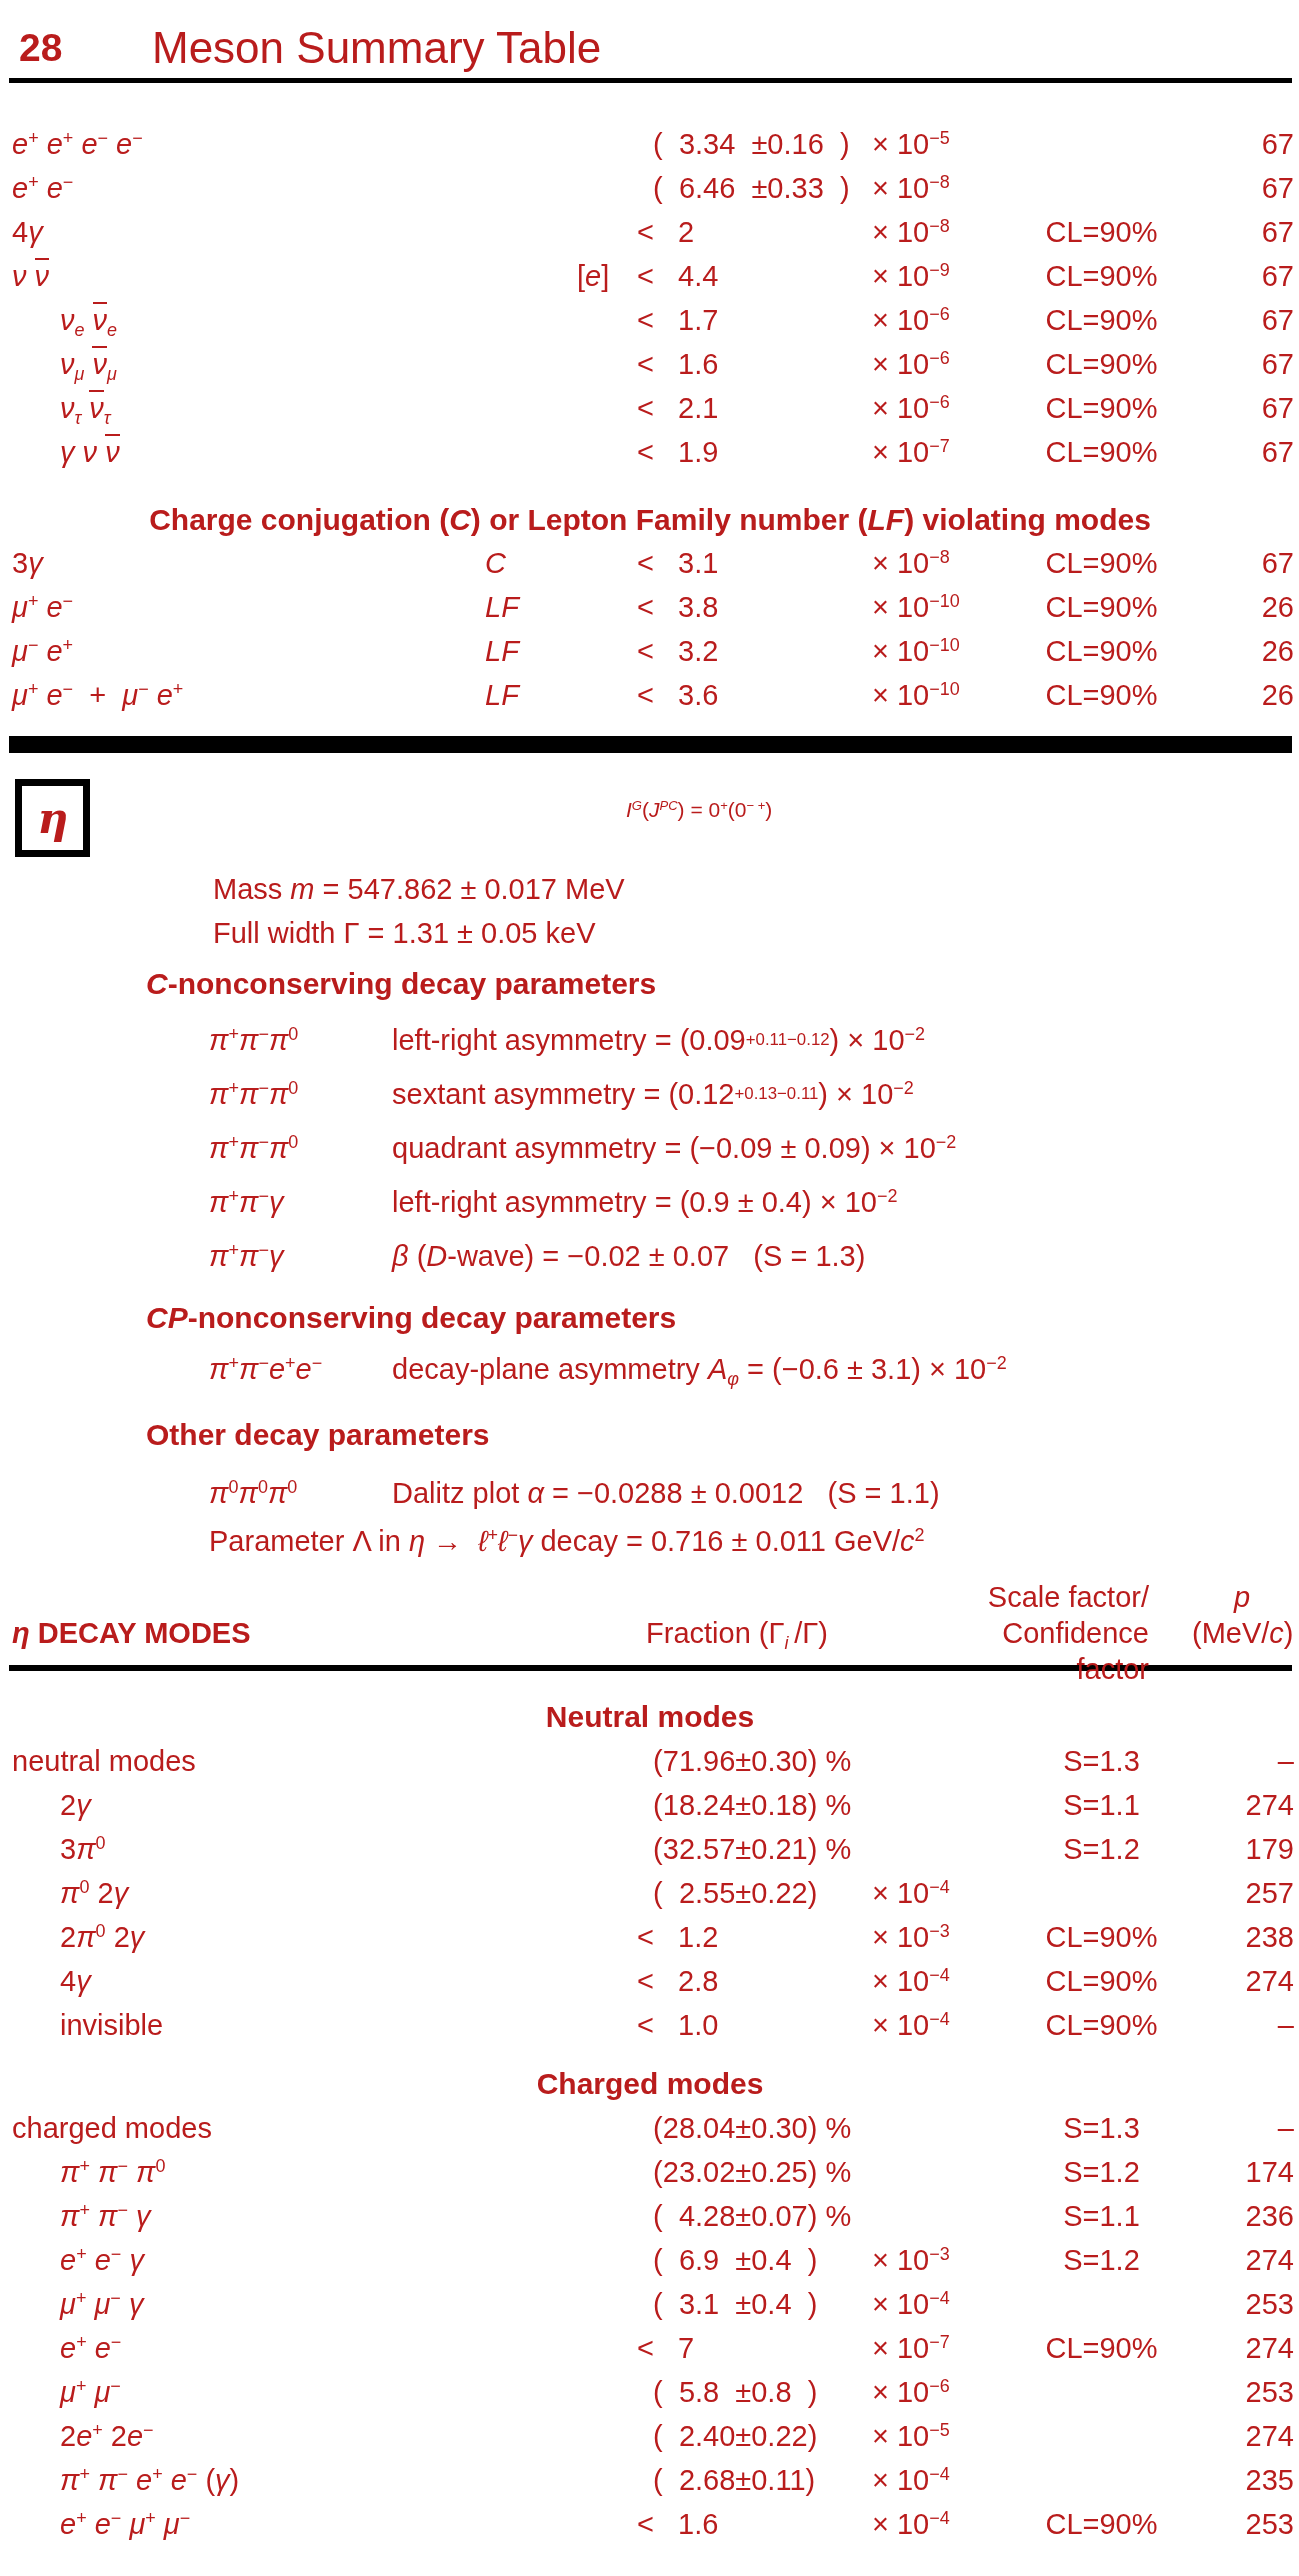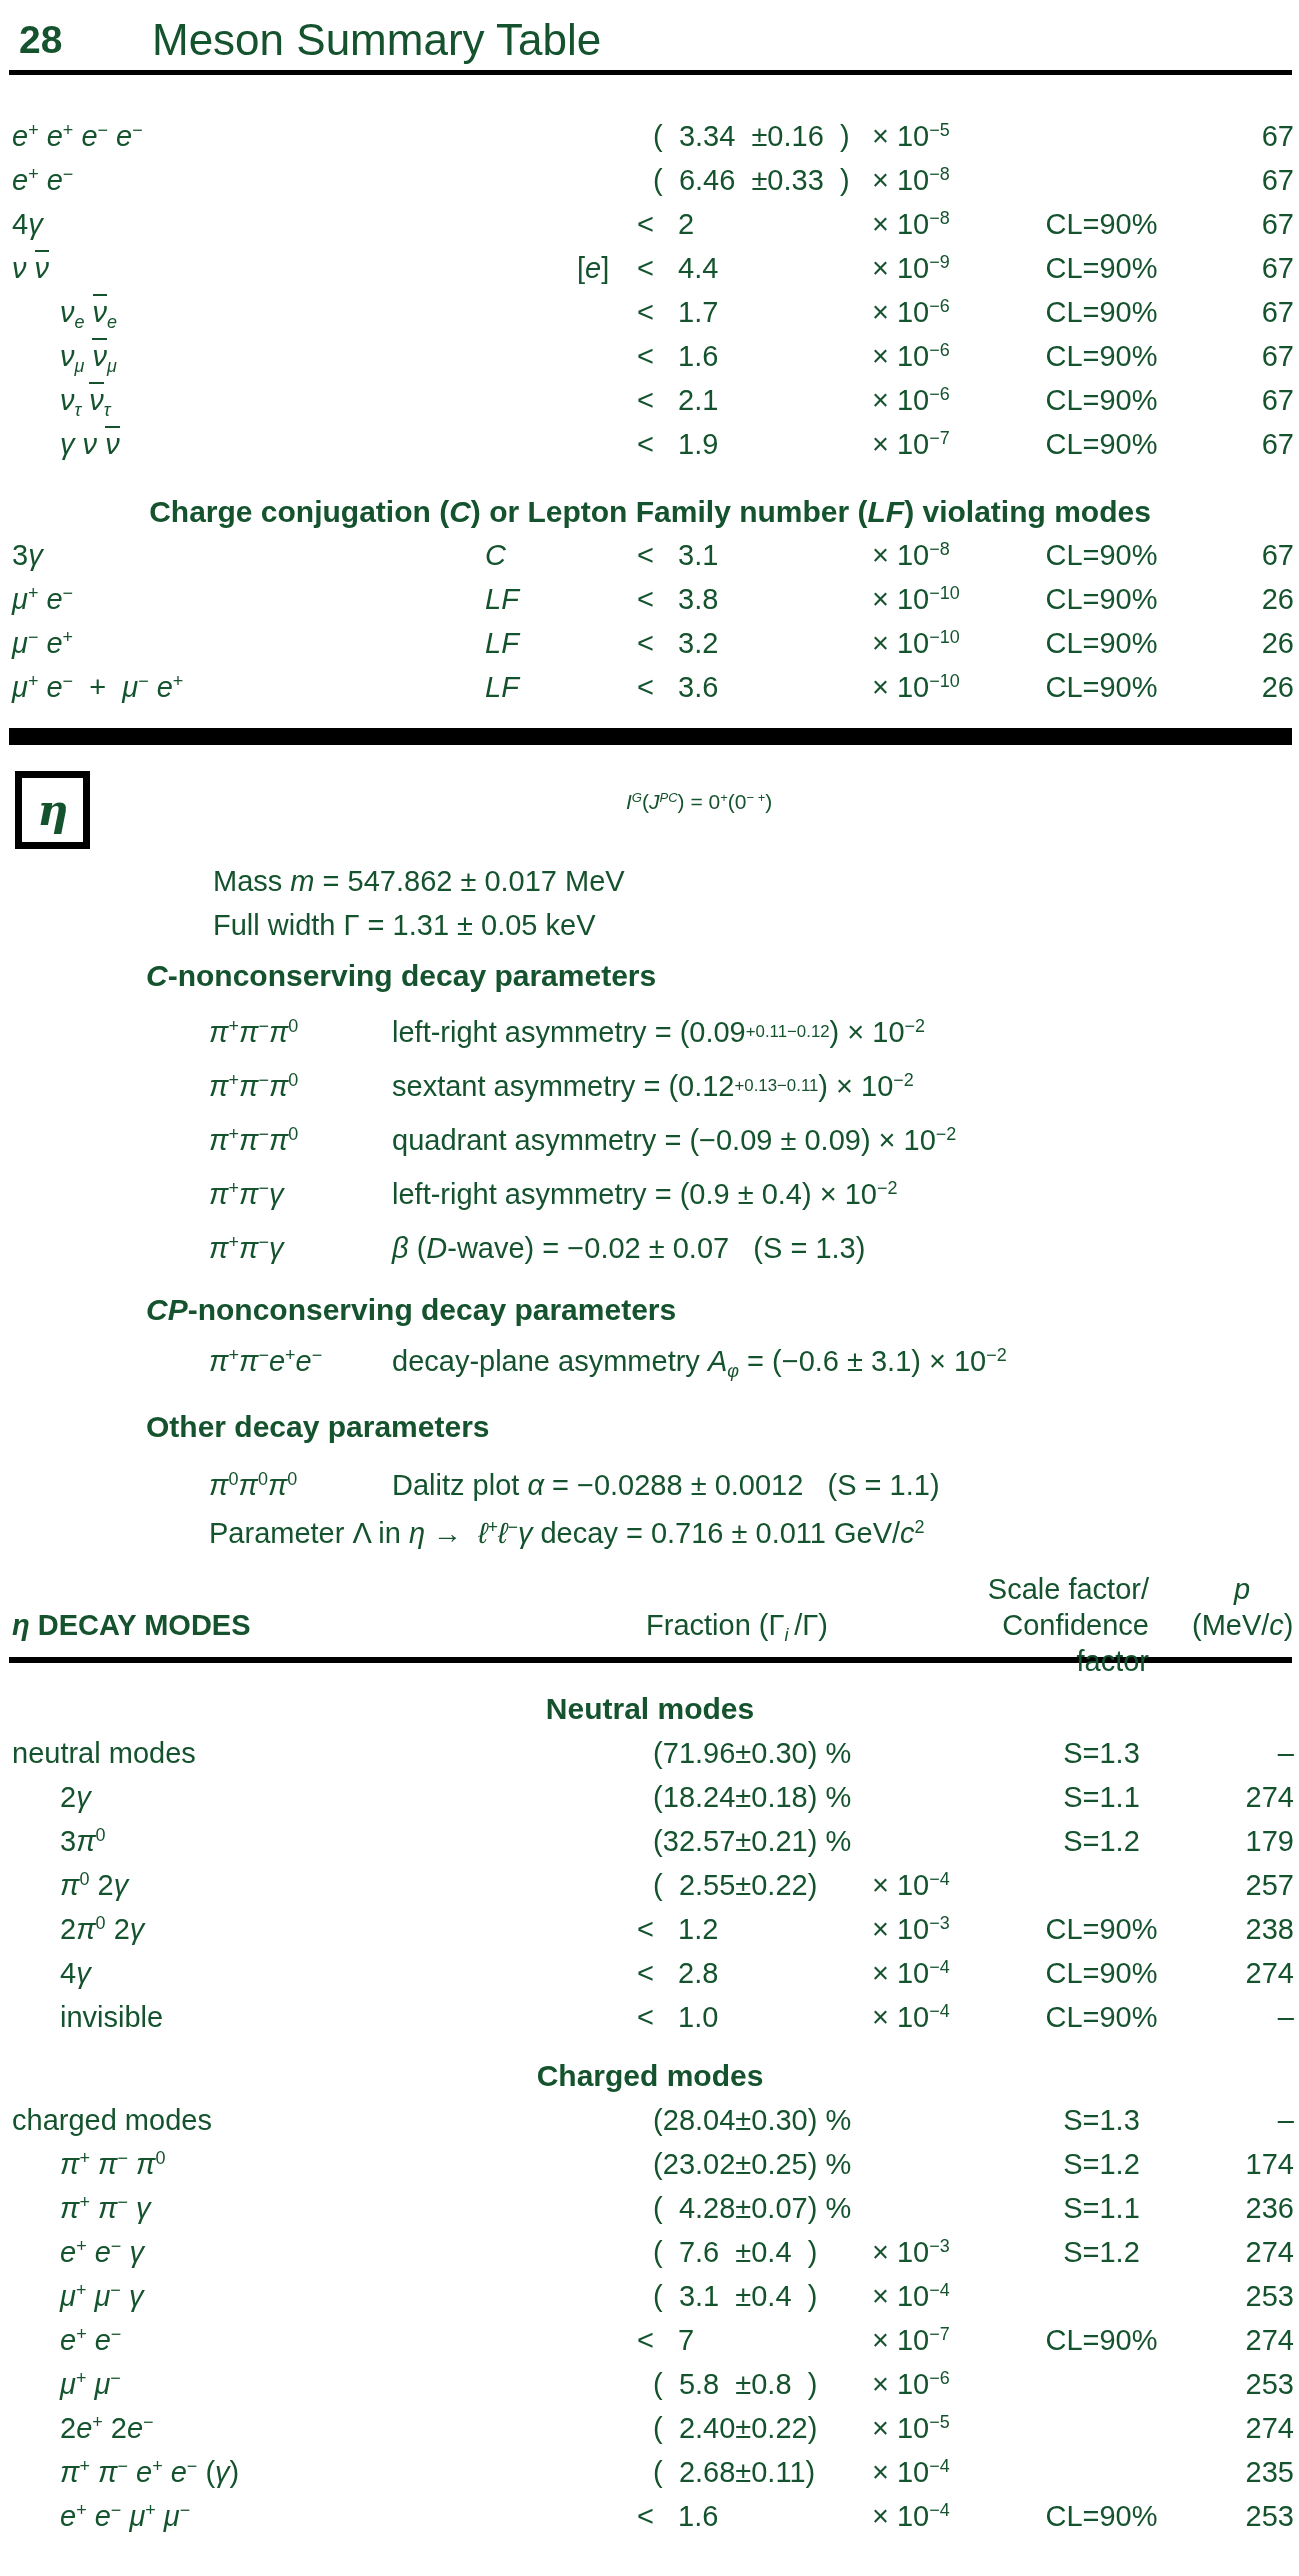--- a/index.html
+++ b/index.html
@@ -1,18 +1,18 @@
 <!DOCTYPE html>
 <html style="font-size:13.6px"><head>
 <meta charset="utf-8">
 <style>
   html,body{margin:0;padding:0;background:#fff;}
-  .page{position:relative;width:1300px;height:2576px;background:#fff;color:#14532d;
+  .page{position:relative;width:1300px;height:2576px;background:#fff;color:#b91c1c;
         font-family:"Liberation Sans","DejaVu Sans",sans-serif;font-size:29px;
-        box-sizing:border-box;padding-top:14px;overflow:hidden;}
+        box-sizing:border-box;padding-top:22px;overflow:hidden;}
 
   
   .phead{position:relative;height:51px;}
   .pnum{position:absolute;left:19px;top:0;font-size:39px;font-weight:bold;line-height:51px;}
   .ptitle{position:absolute;left:152px;top:0;font-size:44px;line-height:51px;}
 
   
   .rule{background:#000;margin-left:8.5px;margin-right:8.5px;}
   .rule-6{height:5.1px;margin-top:5.1px;}
   .rule-20{height:17px;margin-top:19px;}
@@ -374,21 +374,21 @@
       <div class="trow">
         <span class="c-mode ind"><span class="it">π</span><span class="sp">+</span> <span class="it">π</span><span class="sp">−</span> <span class="it">γ</span></span>
         <span class="c-lhs">  (  4.28±0.07) %</span>
         <span class="c-pow"></span>
         <span class="c-cl">S=1.1</span>
         <span class="c-p">236</span>
       </div>
 
       <div class="trow">
         <span class="c-mode ind"><span class="it">e</span><span class="sp">+</span> <span class="it">e</span><span class="sp">−</span> <span class="it">γ</span></span>
-        <span class="c-lhs">  (  7.6  ±0.4  )</span>
+        <span class="c-lhs">  (  6.9  ±0.4  )</span>
         <span class="c-pow">× 10<span class="sp">−3</span></span>
         <span class="c-cl">S=1.2</span>
         <span class="c-p">274</span>
       </div>
 
       <div class="trow">
         <span class="c-mode ind"><span class="it">μ</span><span class="sp">+</span> <span class="it">μ</span><span class="sp">−</span> <span class="it">γ</span></span>
         <span class="c-lhs">  (  3.1  ±0.4  )</span>
         <span class="c-pow">× 10<span class="sp">−4</span></span>
         <span class="c-cl"></span>

